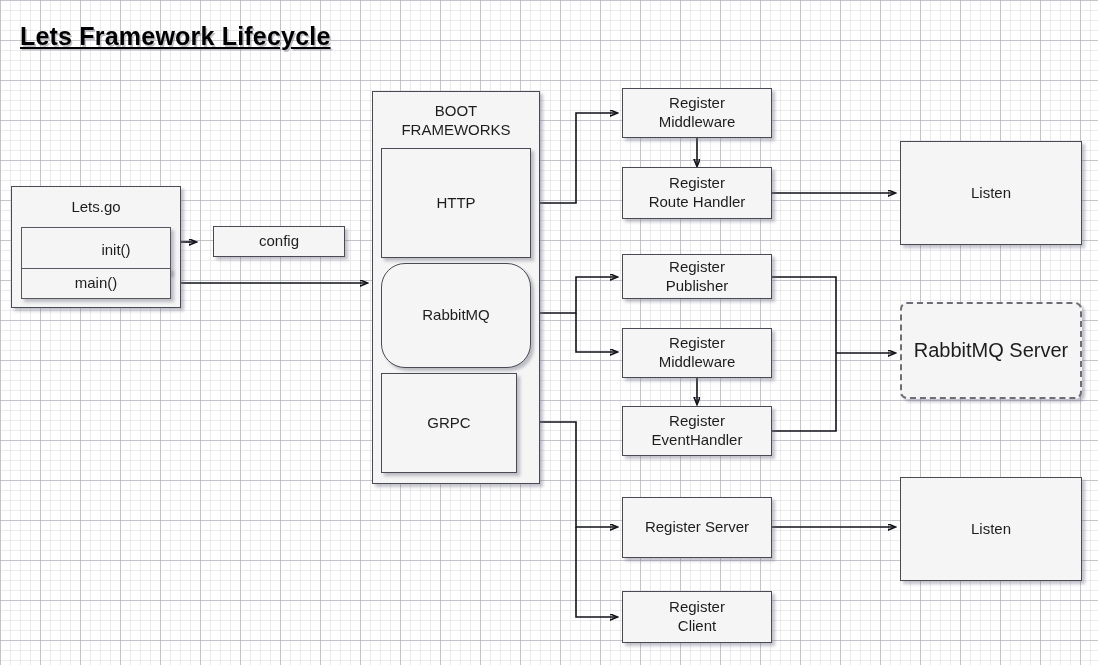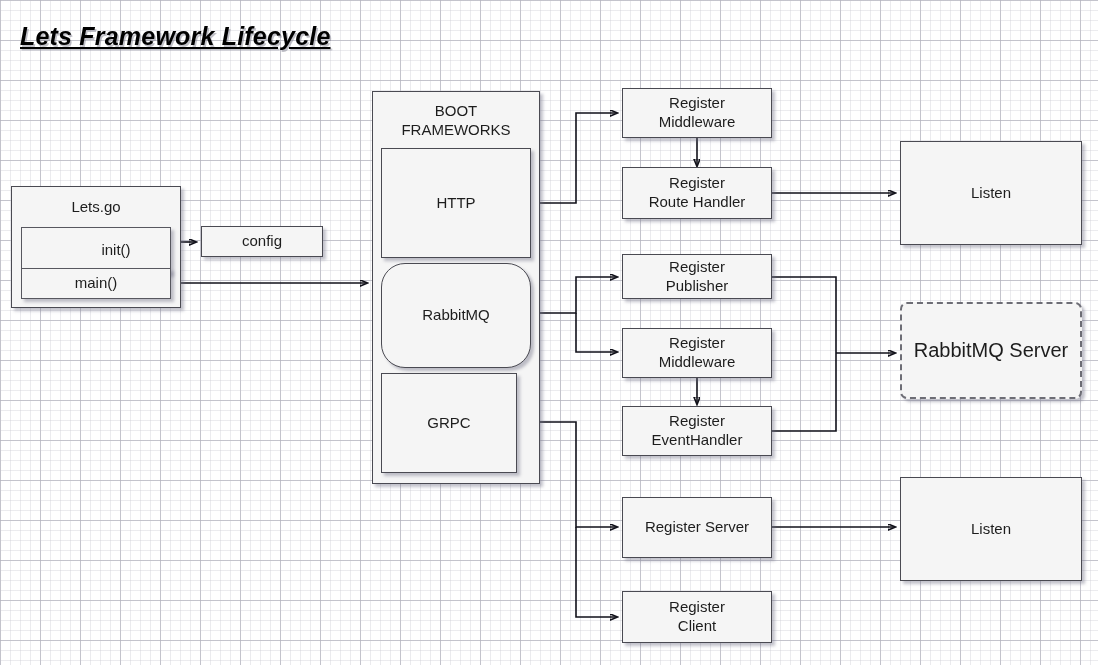--- a/index.html
+++ b/index.html
@@ -22,21 +22,20 @@
     background-position: 0px 3px, 3px 0px, 0px 3px, 3px 0px;
     font-family: "Liberation Sans", sans-serif;
   }
 
   #title {
     position: absolute;
     left: 20px;
     top: 22px;
     font-size: 25px;
     font-weight: bold;
-    font-style: italic;
     text-decoration: underline;
     color: #000000;
     letter-spacing: 0.2px;
     text-shadow: 1.5px 1.5px 0 rgba(120,120,135,0.45);
     white-space: nowrap;
     text-align: right;
   }
 
   .node {
     position: absolute;
@@ -132,21 +131,21 @@
 
     <line x1="772" y1="527" x2="895" y2="527" marker-end="url(#arrow)"></line>
   </svg>
 
   <div class="group" style="left:11px; top:186px; width:170px; height:122px;">
     <div class="group-label" style="top:11px;">Lets.go</div>
   </div>
   <div class="node thin" style="left:21px; top:227px; width:150px; height:47px;padding-left:40px;">init()</div>
   <div class="node thin" style="left:21px; top:268px; width:150px; height:31px;">main()</div>
 
-  <div class="node" style="left:201px; top:226px; width:122px; height:31px;">config</div>
+  <div class="node" style="left:213px; top:226px; width:132px; height:31px;">config</div>
 
   <div class="group" style="left:372px; top:91px; width:168px; height:393px;">
     <div class="group-label" style="top:10px;">BOOT
 FRAMEWORKS</div>
   </div>
   <div class="node" style="left:381px; top:148px; width:150px; height:110px;">HTTP</div>
   <div class="node" style="left:381px; top:263px; width:150px; height:105px;border-radius:24px;">RabbitMQ</div>
   <div class="node" style="left:381px; top:373px; width:136px; height:100px;">GRPC</div>
 
   <div class="node" style="left:622px; top:88px; width:150px; height:50px;">Register

